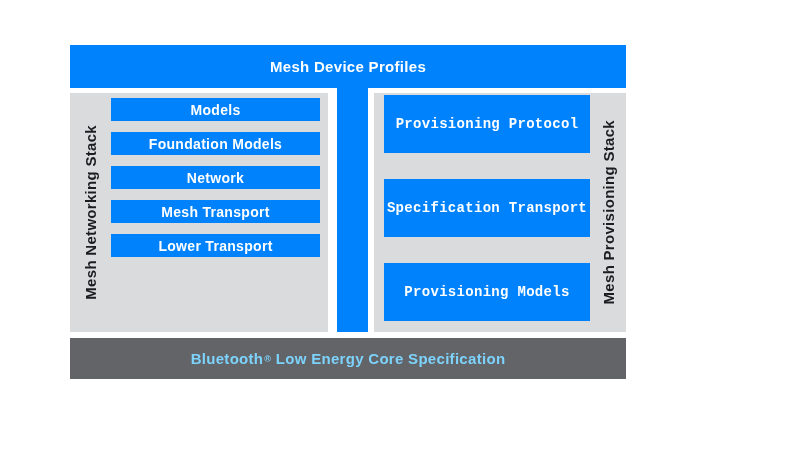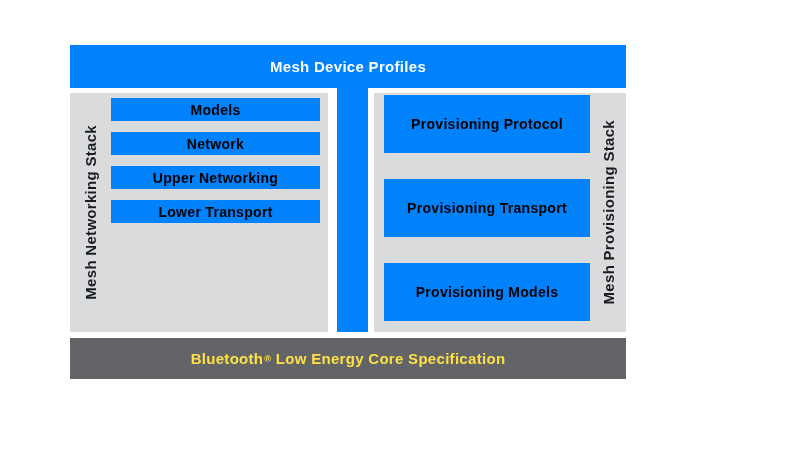--- a/index.html
+++ b/index.html
@@ -59,38 +59,39 @@
     flex: 1;
     display: flex; flex-direction: column;
   }
   .panel-left .bars-zone {
     padding: 5px 8px 7px 0;
     gap: 11px;
   }
   .panel-right .bars-zone {
     padding: 2px 0 6px 10px;
     gap: 26px;
+    font-family: Liberation Mono, monospace;
   }
   .layer {
     background: #0082FC;
-    color: #000000;
+    color: #ffffff;
     font-size: 14px; font-weight: bold;
     letter-spacing: 0.3px;
     display: flex; align-items: center; justify-content: center;
   }
   .panel-left  .layer { height: 23px; }
   .panel-right .layer { height: 58px; }
   
   .bottom-bar {
     position: absolute;
     left: 70px; top: 338px;
     width: 556px; height: 41px;
     background: #626468;
     display: flex; align-items: center; justify-content: center;
-    color: #fde047;
+    color: #7dd3fc;
     font-size: 15px; font-weight: bold;
     letter-spacing: 0.3px;
   }
   .bottom-bar sup {
     font-size: 9px;
     line-height: 0;
     margin-left: 1px;
   }
   .bottom-bar .suffix { margin-left: 0.30em; }
 </style>
@@ -104,30 +105,31 @@
   </div>
 
   <div class="mid-strip"></div>
 
   <div class="panel panel-left">
     <div class="v-label-zone">
       <span class="v-label">Mesh Networking Stack</span>
     </div>
     <div class="bars-zone">
       <div class="layer">Models</div>
+      <div class="layer">Foundation Models</div>
       <div class="layer">Network</div>
-      <div class="layer">Upper Networking</div>
+      <div class="layer">Mesh Transport</div>
       <div class="layer">Lower Transport</div>
     </div>
   </div>
 
   <div class="panel panel-right">
     <div class="bars-zone">
       <div class="layer">Provisioning Protocol</div>
-      <div class="layer">Provisioning Transport</div>
+      <div class="layer">Specification Transport</div>
       <div class="layer">Provisioning Models</div>
     </div>
     <div class="v-label-zone">
       <span class="v-label">Mesh Provisioning Stack</span>
     </div>
   </div>
 
   <div class="bottom-bar">
     <span>Bluetooth</span>
       <sup>®</sup>

